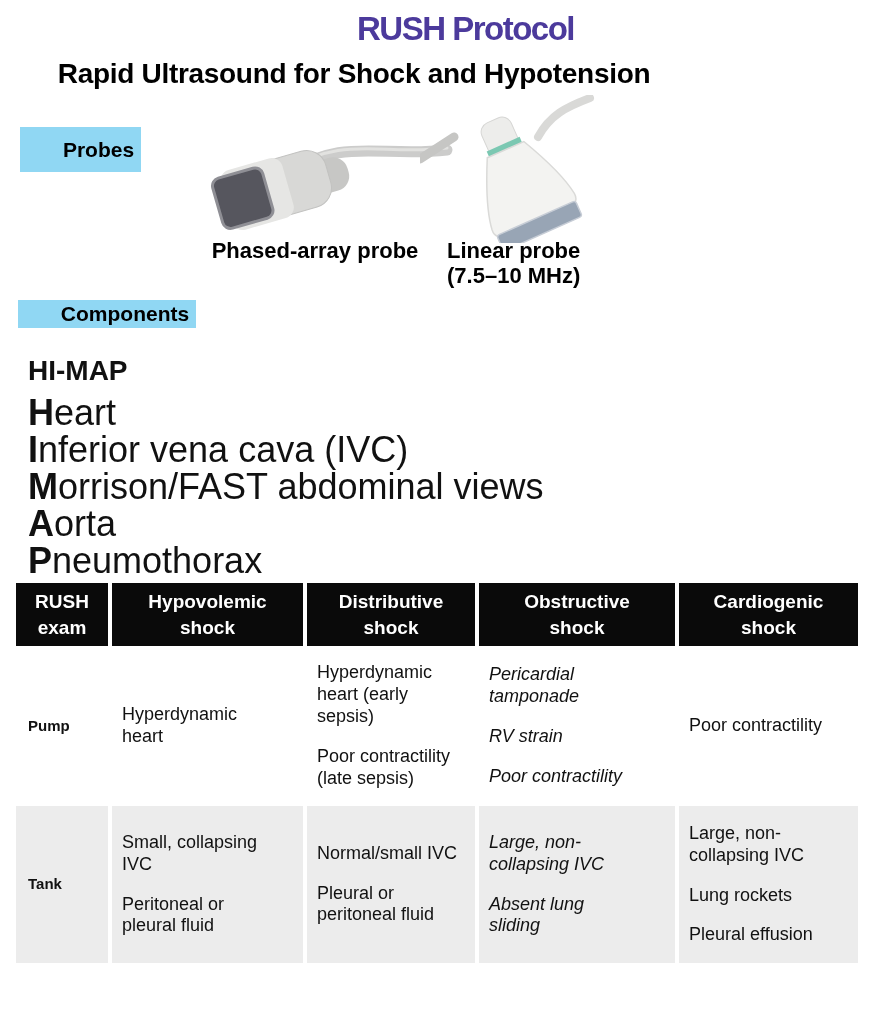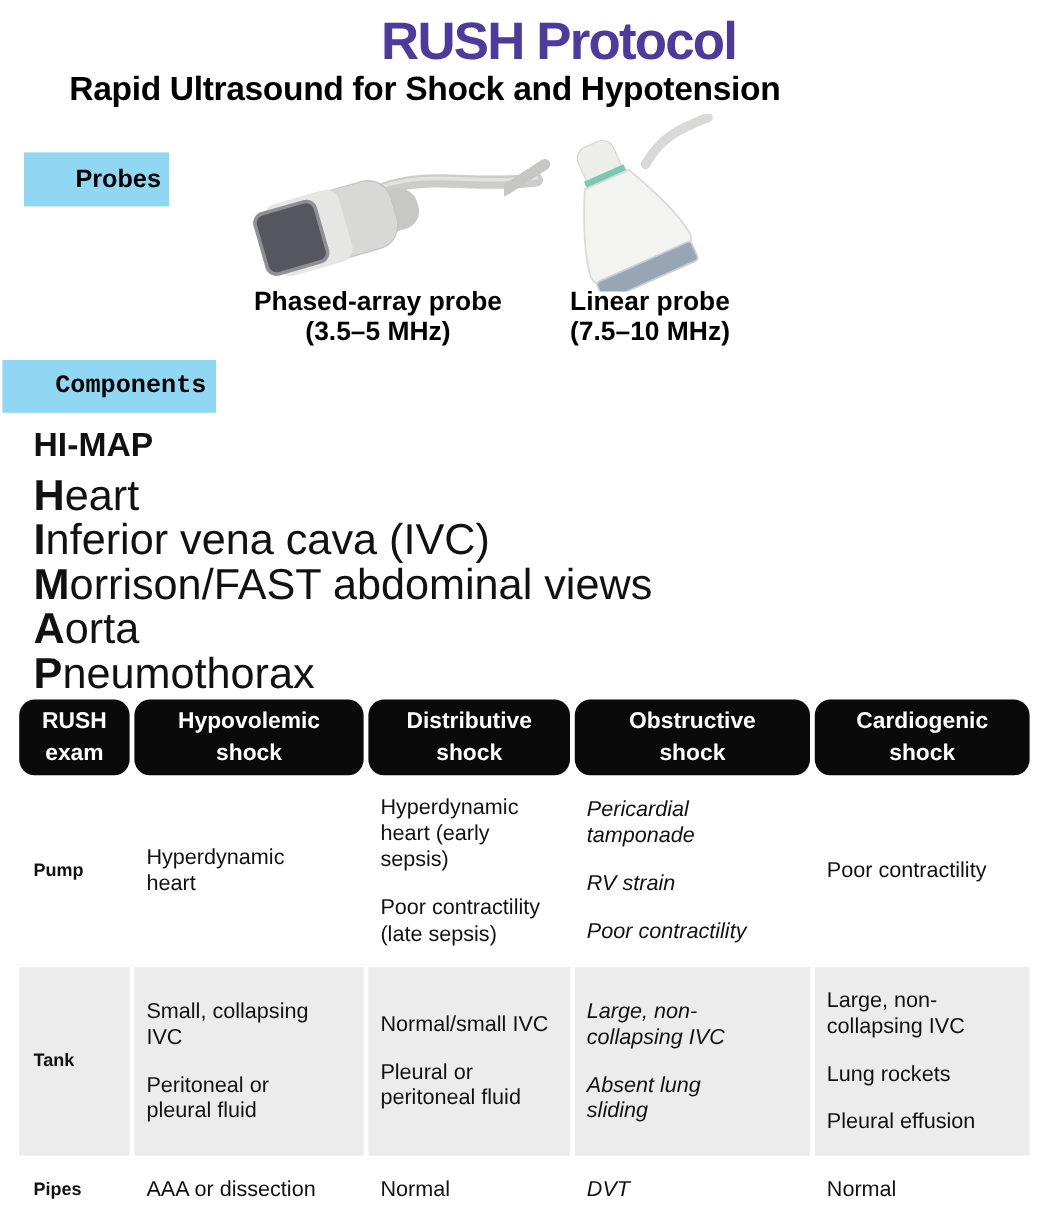--- a/index.html
+++ b/index.html
@@ -8,51 +8,51 @@
     --header-black:#0a0a0a;
     --row-gray:#ececec;
     --ink:#111111;
   }
   *{box-sizing:border-box;margin:0;padding:0;}
   html,body{background:#ffffff;}
   body{font-family:"Liberation Sans","DejaVu Sans",sans-serif;color:var(--ink);}
   .page{position:relative;width:884px;height:1024px;background:#ffffff;overflow:hidden;}
 
   .title{position:absolute;left:0;top:10px;width:884px;text-align:center;
-         font-size:44px;font-weight:800;letter-spacing:-1.5px;color:var(--purple);padding-left:47px;}
+         font-size:33px;font-weight:800;letter-spacing:-1.5px;color:var(--purple);padding-left:47px;}
   .subtitle{position:absolute;left:0;top:58px;width:708px;text-align:center;
          font-size:28px;font-weight:bold;letter-spacing:-0.3px;color:#000;}
 
   .label-box{position:absolute;background:var(--label-blue);display:flex;
          align-items:center;justify-content:center;font-weight:bold;font-size:21px;color:#000;padding-left:36px;}
   .probes-box{left:20px;top:127px;width:121px;height:45px;}
-  .components-box{left:2px;top:300px;width:178px;height:44px;font-family:Liberation Mono, monospace;}
+  .components-box{left:18px;top:300px;width:178px;height:28px;}
 
   .probe-art{position:absolute;}
   .probe-art.phased{left:185px;top:96px;width:270px;height:148px;}
   .probe-art.linear{left:420px;top:95px;width:245px;height:148px;}
 
   .caption{position:absolute;font-weight:bold;font-size:22px;line-height:25px;color:#000;}
   .caption.phased-cap{left:190px;top:238px;width:250px;text-align:center;}
-  .caption.linear-cap{left:447px;top:238px;width:220px;text-align:left;margin-left:28px;}
+  .caption.linear-cap{left:447px;top:238px;width:220px;text-align:left;}
 
   .himap{position:absolute;left:28px;top:355px;font-size:28px;font-weight:bold;}
   .components-list{position:absolute;left:28px;top:394px;font-size:36px;line-height:37px;}
   .components-list .comp-item b{font-weight:bold;}
 
   table.rush{position:absolute;left:12px;top:583px;border-collapse:separate;border-spacing:4px 0;
          font-size:18px;line-height:1.22;}
   table.rush col.c1{width:92px;}
   table.rush col.c2{width:191px;}
   table.rush col.c3{width:168px;}
   table.rush col.c4{width:196px;}
   table.rush col.c5{width:179px;}
   table.rush thead tr{height:63px;}
   table.rush thead th{background:var(--header-black);color:#ffffff;font-weight:bold;
-         font-size:19px;line-height:1.35;text-align:center;vertical-align:middle;padding:4px 2px;border-radius:13px;}
+         font-size:19px;line-height:1.35;text-align:center;vertical-align:middle;padding:4px 2px;}
   table.rush tbody th.rowlabel{font-weight:bold;text-align:left;vertical-align:middle;
          padding-left:12px;font-size:15px;}
   table.rush tbody td{vertical-align:middle;padding:10px 0 10px 10px;margin-top:48px;}
   table.rush tbody td p{margin:0;}
   table.rush tbody td p + p{margin-top:18px;}
   table.rush tbody tr:nth-child(1){height:160px;}
   table.rush tbody tr:nth-child(2){height:157px;}
   table.rush tbody tr:nth-child(2) th.rowlabel,
   table.rush tbody tr:nth-child(2) td{background:var(--row-gray);}
   table.rush tbody tr:nth-child(3){height:58px;}
@@ -92,21 +92,20 @@
         <rect x="86" y="20" width="32" height="36" rx="10" fill="#ededeb" stroke="#d6d6d4" stroke-width="1"></rect>
         <rect x="84" y="46" width="36" height="8" fill="#7bc8b2"></rect>
         <path d="M 82 52 L 122 52 Q 144 96 147 120 Q 148 130 136 131 L 68 131 Q 56 130 57 120 Q 60 96 82 52 Z" fill="#f3f3f1" stroke="#dadad8" stroke-width="1.5"></path>
         <rect x="59" y="127" width="86" height="17" rx="3" fill="#98a5b5" stroke="#c7cdd6" stroke-width="1.5"></rect>
       </g>
     </svg>
   </div>
 
   <div class="caption phased-cap">
     <div>Phased-array probe</div>
-    <div>(3.5–5 MHz)</div>
   </div>
 
   <div class="caption linear-cap">
     <div>Linear probe</div>
     <div>(7.5–10 MHz)</div>
   </div>
 
   <div class="label-box components-box">Components</div>
 
   <div class="himap">HI-MAP</div>
@@ -168,31 +167,16 @@
           <td class="pad4">
             <p>Large, non-collapsing IVC</p>
             <p>Absent lung sliding</p>
           </td>
           <td class="pad5">
             <p>Large, non-collapsing IVC</p>
             <p>Lung rockets</p>
             <p>Pleural effusion</p>
           </td>
         </tr>
-        <tr>
-          <th class="rowlabel">Pipes</th>
-          <td class="pad2">
-            <p>AAA or dissection</p>
-          </td>
-          <td class="pad3">
-            <p>Normal</p>
-          </td>
-          <td class="pad4">
-            <p>DVT</p>
-          </td>
-          <td class="pad5">
-            <p>Normal</p>
-          </td>
-        </tr>
       </tbody>
   </table>
 
 </div>
 
 </body></html>

